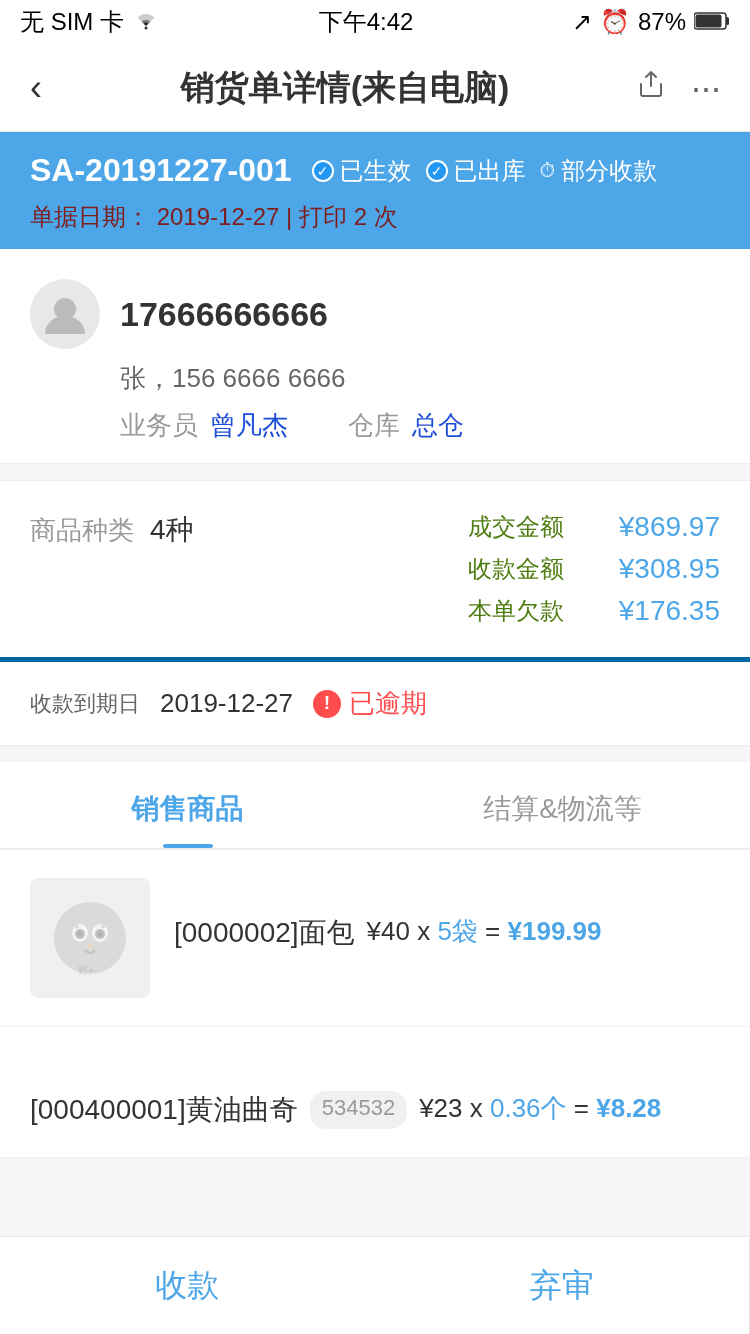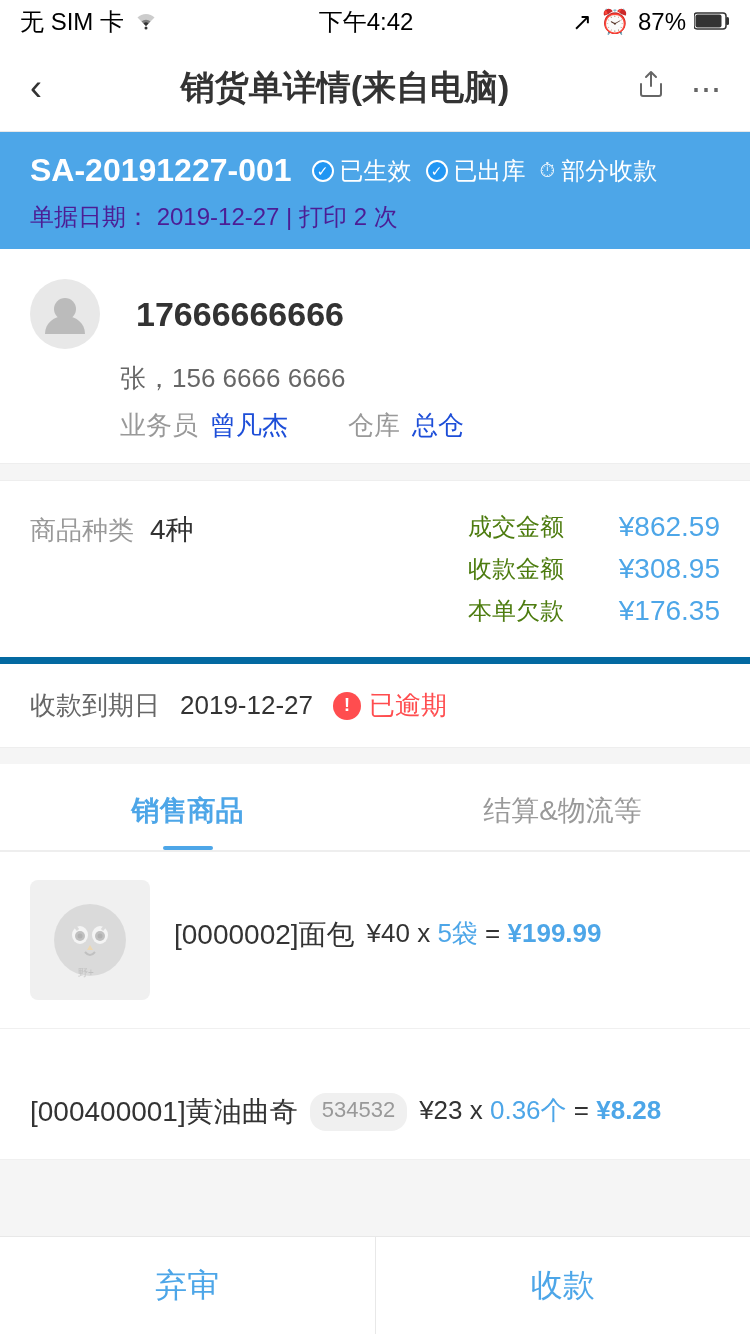--- a/index.html
+++ b/index.html
@@ -102,36 +102,36 @@
       align-items: center;
       justify-content: center;
       font-size: 14px;
       color: #fff;
     }
     .badge-clock {
       font-size: 20px;
     }
     .order-date-row {
       font-size: 24px;
-      color: #4c1d95;
+      color: #7f1d1d;
     }
 
     
     .customer-section {
       background: #fff;
       padding: 30px 30px 20px;
       display: flex;
       flex-direction: column;
       gap: 12px;
       border-bottom: 1px solid #eee;
     }
     .customer-top {
       display: flex;
       align-items: center;
-      gap: 36px;
+      gap: 20px;
     }
     .avatar {
       width: 70px;
       height: 70px;
       border-radius: 50%;
       background: #e8e8e8;
       display: flex;
       align-items: center;
       justify-content: center;
       flex-shrink: 0;
@@ -158,21 +158,21 @@
     .meta-item { display: flex; gap: 12px; align-items: center; }
     .meta-label { color: #999; }
     .meta-value { color: #1d4ed8; }
 
     
     .summary-section {
       background: #fff;
       padding: 30px;
       margin-top: 16px;
       border-top: 1px solid #eee;
-      border-bottom: 7px solid #0369a1;
+      border-bottom: 5px solid #0369a1;
     }
     .summary-row {
       display: flex;
       justify-content: space-between;
       align-items: flex-start;
     }
     .summary-left { display: flex; align-items: center; gap: 16px; }
     .summary-label { font-size: 26px; color: #999; }
     .summary-val { font-size: 28px; color: #333; font-weight: 500; }
     .summary-right {
@@ -192,21 +192,21 @@
     
     .overdue-section {
       background: #fff;
       padding: 24px 30px;
       display: flex;
       align-items: center;
       gap: 16px;
       border-bottom: 1px solid #eee;
       margin-top: 0;
     }
-    .overdue-label { font-size: 26px; color: #666; }
+    .overdue-label { font-size: 22px; color: #666; }
     .overdue-date { font-size: 26px; color: #333; margin-left: 4px; }
     .overdue-badge {
       display: flex;
       align-items: center;
       gap: 8px;
       background: #fff;
       margin-left: 4px;
     }
     .overdue-dot {
       width: 28px;
@@ -428,21 +428,21 @@
 
 <div class="summary-section">
   <div class="summary-row">
     <div class="summary-left">
       <span class="summary-label">商品种类</span>
       <span class="summary-val">4种</span>
     </div>
     <div class="summary-right">
       <div class="summary-item">
         <span class="summary-item-label">成交金额</span>
-        <span class="summary-item-value">¥862.59</span>
+        <span class="summary-item-value">¥869.97</span>
       </div>
       <div class="summary-item">
         <span class="summary-item-label">收款金额</span>
         <span class="summary-item-value">¥308.95</span>
       </div>
       <div class="summary-item">
         <span class="summary-item-label">本单欠款</span>
         <span class="summary-item-value">¥176.35</span>
       </div>
     </div>
@@ -500,17 +500,17 @@
       <span class="product-sku">534532</span>
       <div class="product-price">
         <span>¥23 x </span><span class="qty">0.36个</span><span> = </span><span class="total">¥8.28</span>
       </div>
     </div>
   </div>
 
 </div>
 
 <div class="bottom-bar">
+  <button class="bottom-btn right">收款</button>
   <button class="bottom-btn left">弃审</button>
-  <button class="bottom-btn right">收款</button>
 </div>
 
 <div style="height:98px;"></div>
 
 </body></html>

